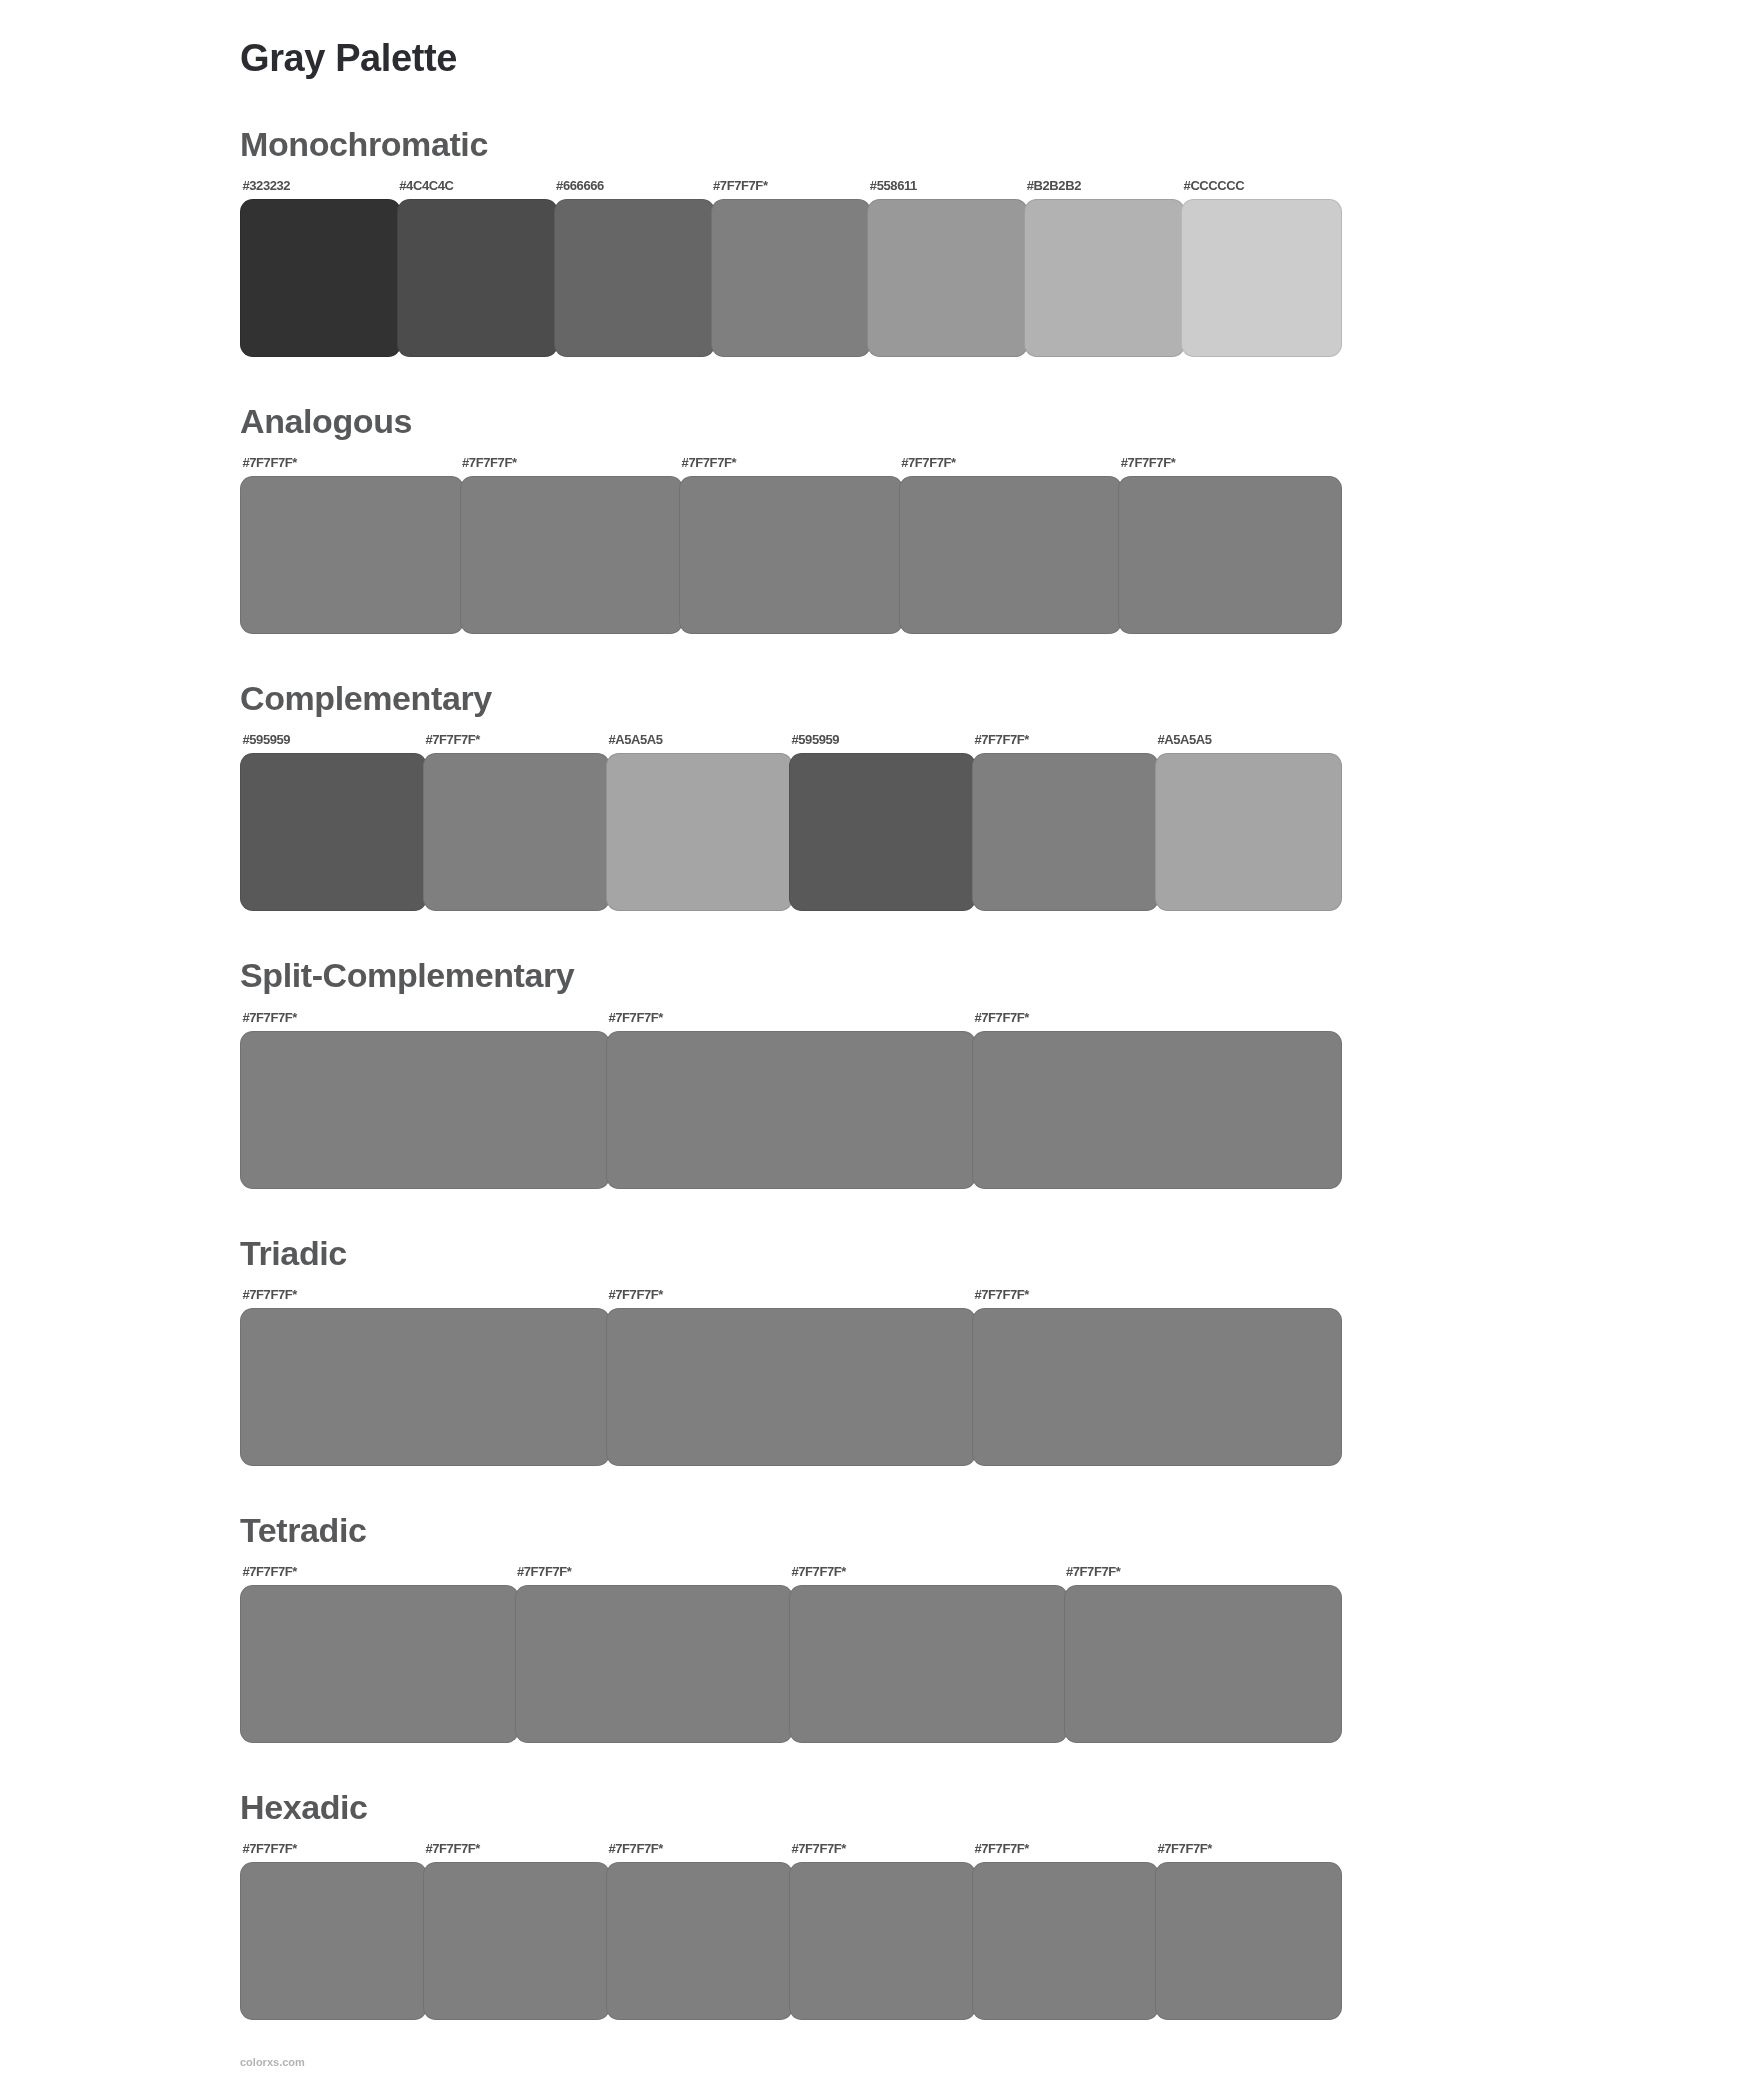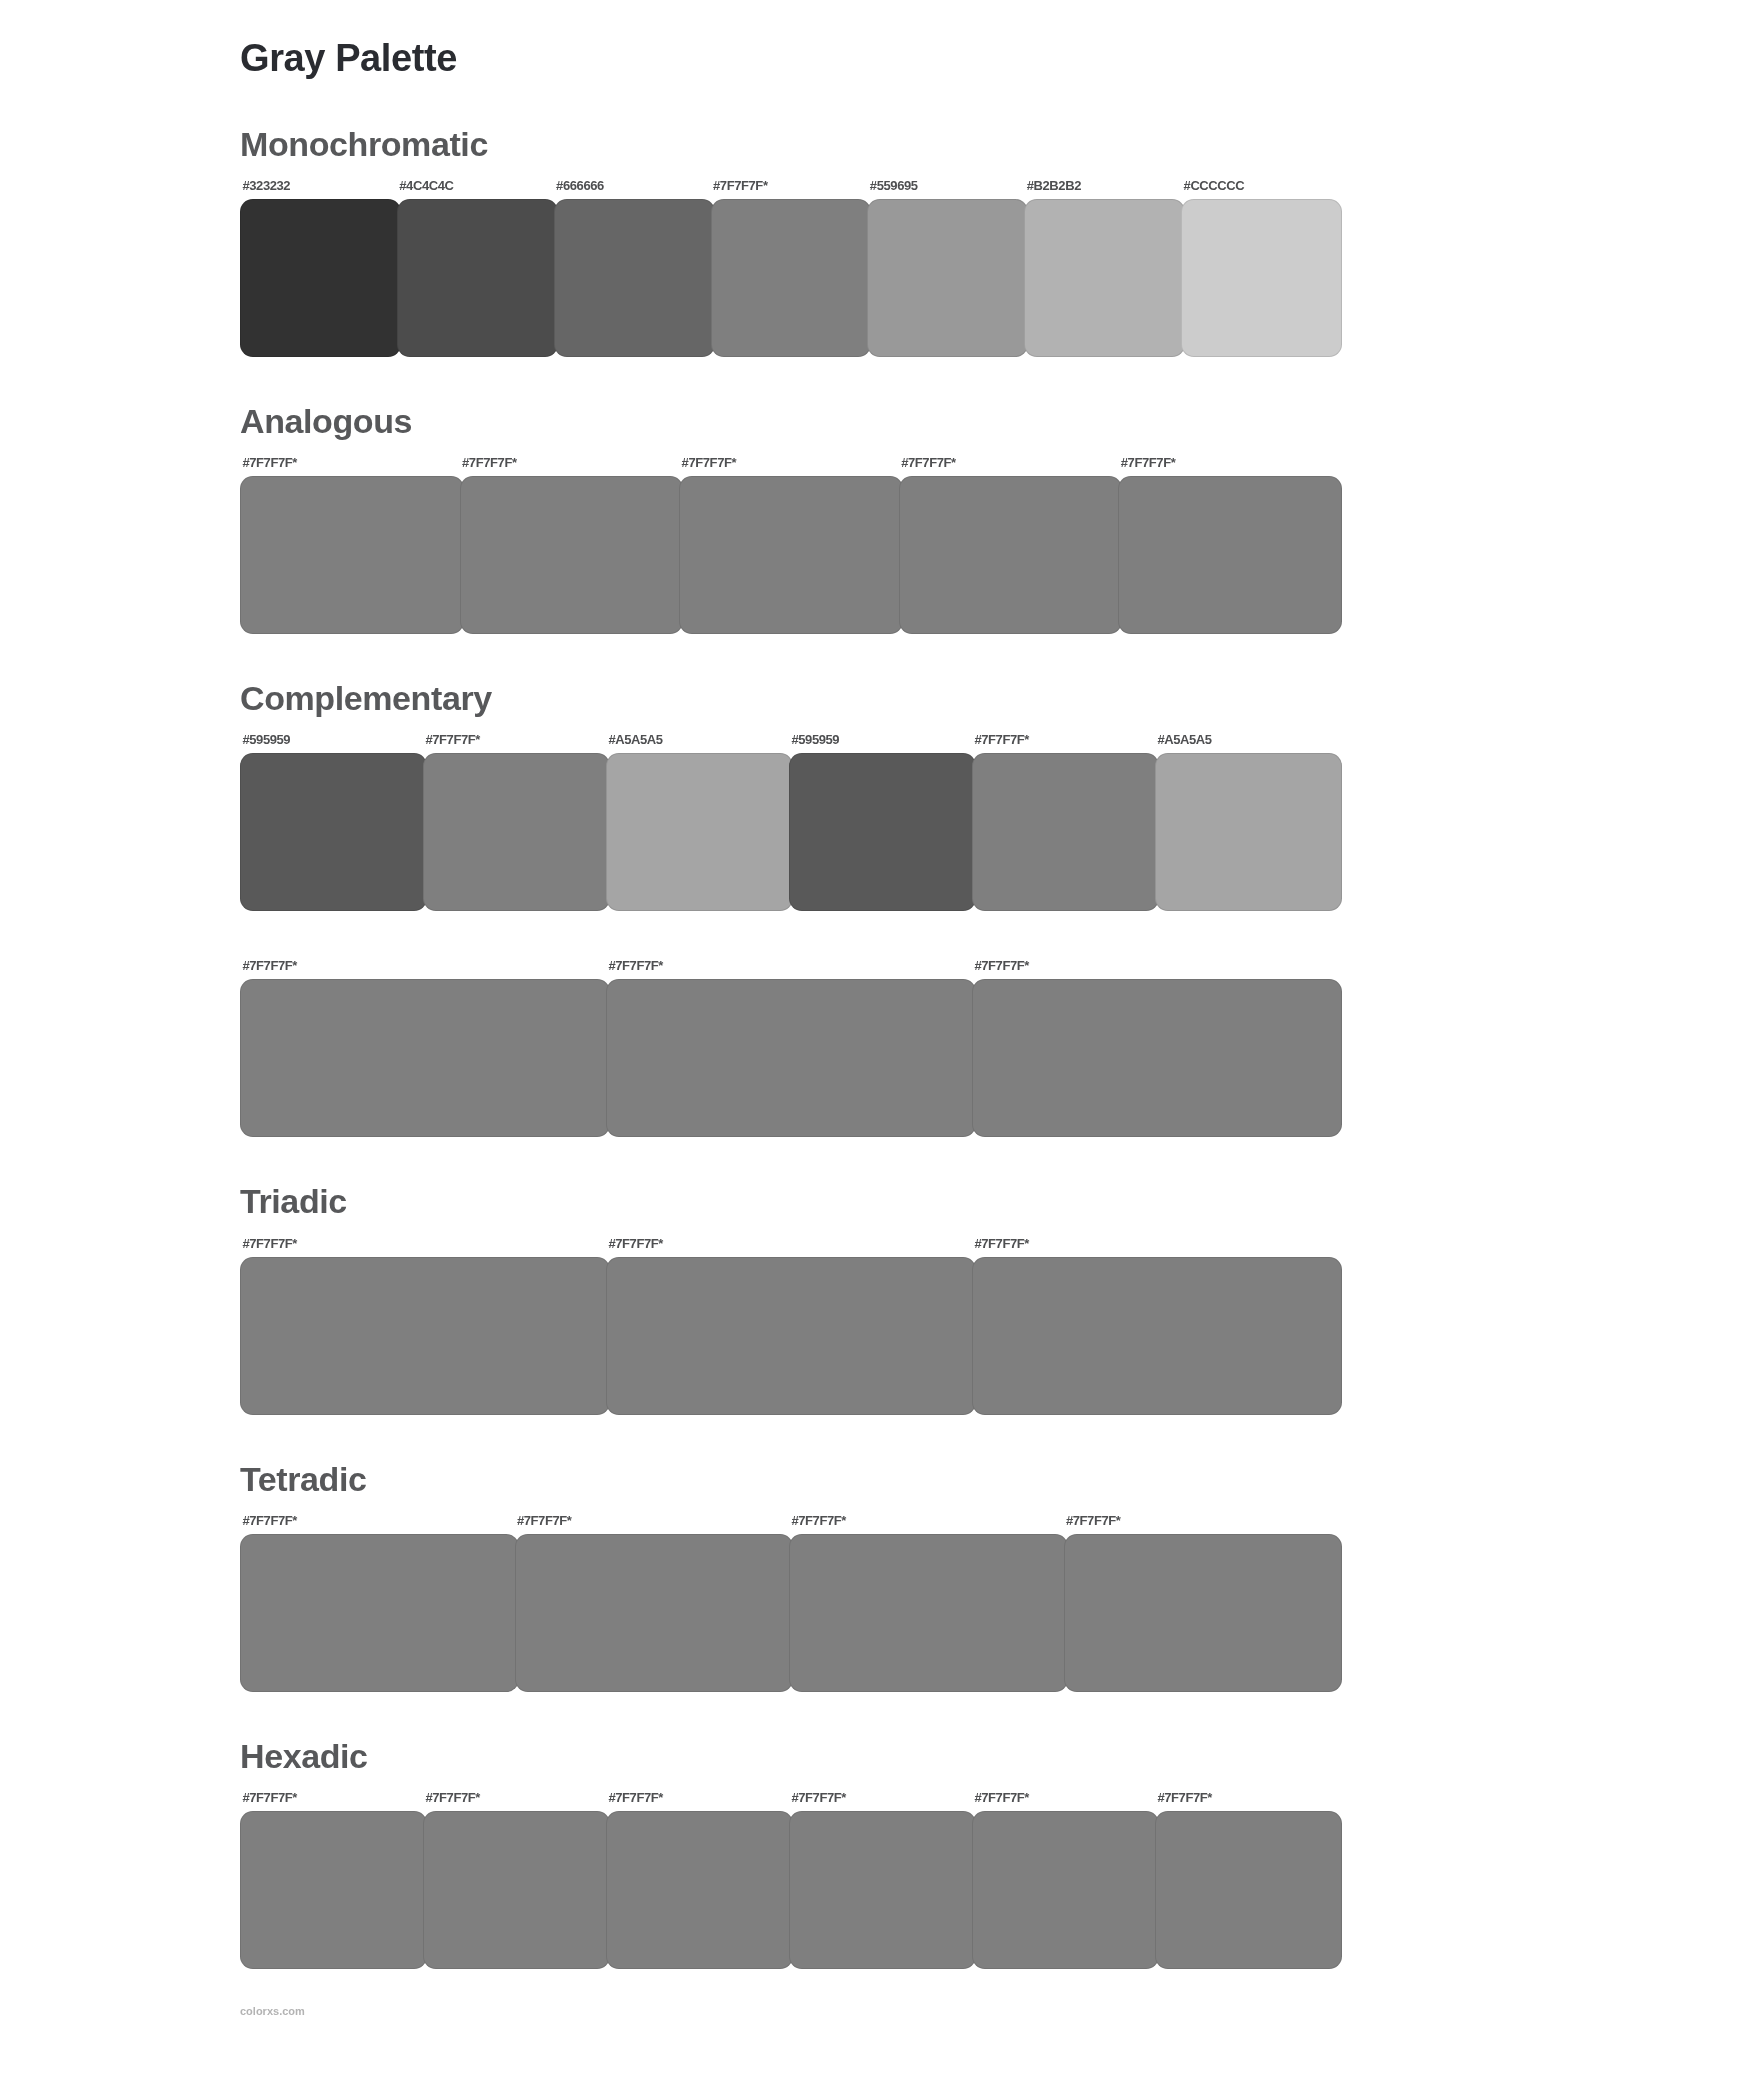--- a/index.html
+++ b/index.html
@@ -108,21 +108,21 @@
     <div class="swatch-label">#666666</div>
     <div class="swatch" style="background-color: rgb(102, 102, 102);"></div>
   </div>
 
   <div class="swatch-col">
     <div class="swatch-label">#7F7F7F*</div>
     <div class="swatch" style="background-color: rgb(127, 127, 127);"></div>
   </div>
 
   <div class="swatch-col">
-    <div class="swatch-label">#559695</div>
+    <div class="swatch-label">#558611</div>
     <div class="swatch" style="background-color: rgb(153, 153, 153);"></div>
   </div>
 
   <div class="swatch-col">
     <div class="swatch-label">#B2B2B2</div>
     <div class="swatch" style="background-color: rgb(178, 178, 178);"></div>
   </div>
 
   <div class="swatch-col">
     <div class="swatch-label">#CCCCCC</div>
@@ -190,20 +190,21 @@
   </div>
 
   <div class="swatch-col">
     <div class="swatch-label">#A5A5A5</div>
     <div class="swatch" style="background-color: rgb(165, 165, 165);"></div>
   </div>
 </div>
   </section>
 
   <section class="palette-section">
+    <h3 class="section-title">Split-Complementary</h3>
     <div class="swatch-row">
   <div class="swatch-col">
     <div class="swatch-label">#7F7F7F*</div>
     <div class="swatch" style="background-color: rgb(127, 127, 127);"></div>
   </div>
 
   <div class="swatch-col">
     <div class="swatch-label">#7F7F7F*</div>
     <div class="swatch" style="background-color: rgb(127, 127, 127);"></div>
   </div>

